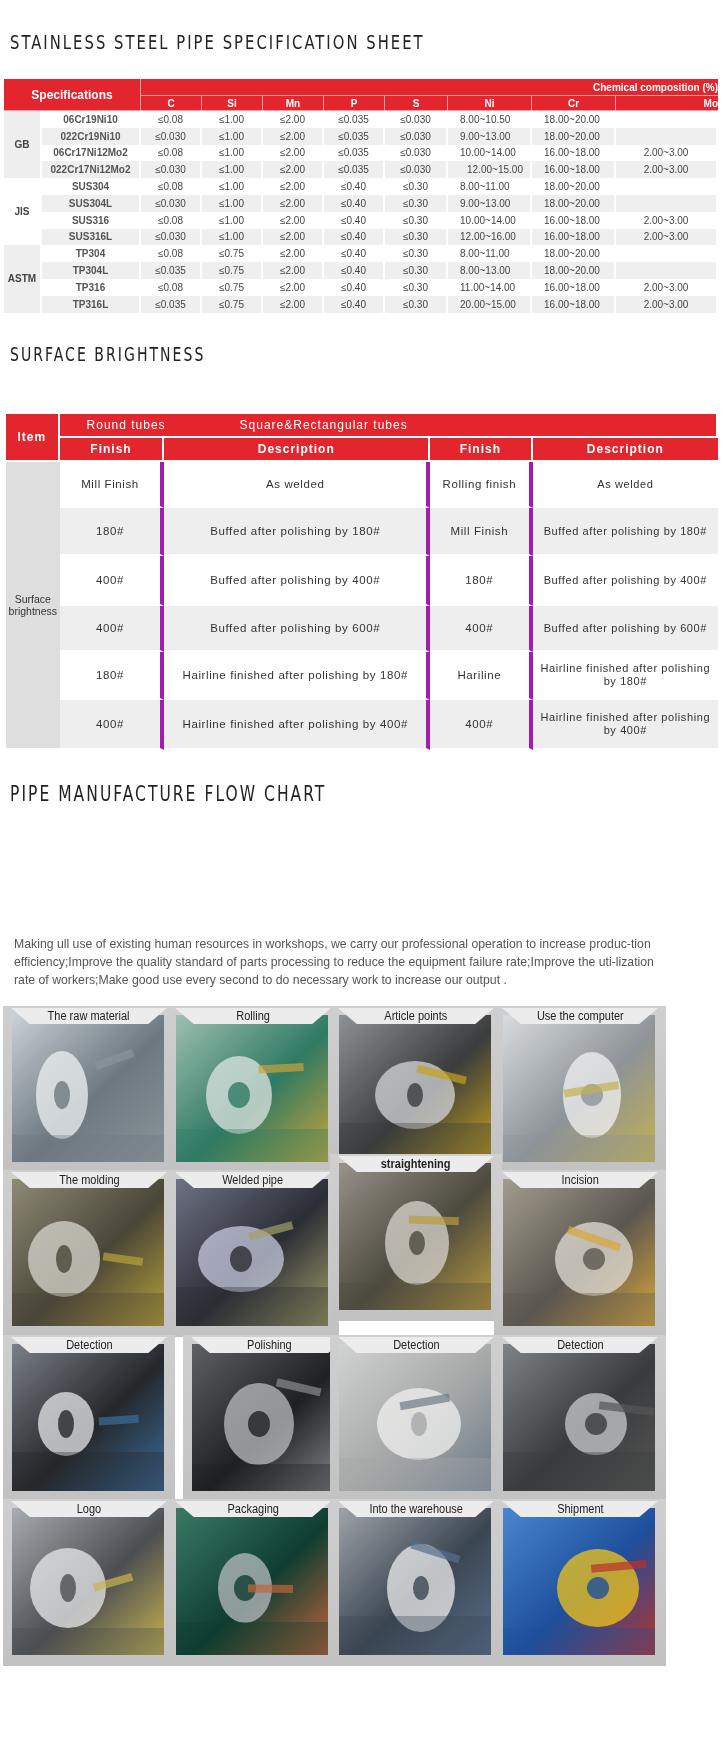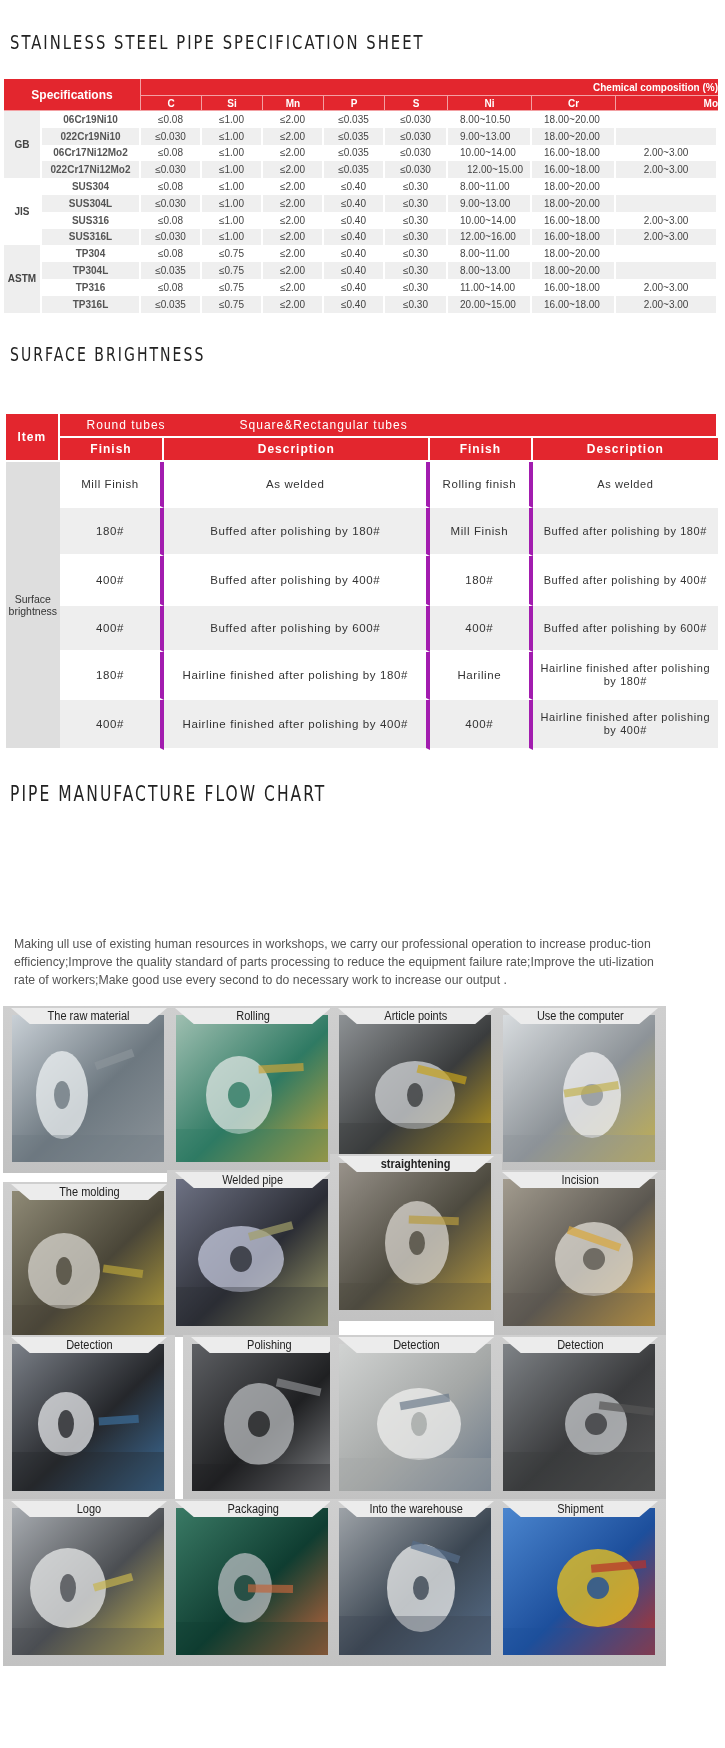--- a/index.html
+++ b/index.html
@@ -379,21 +379,21 @@
           </defs>
           <rect width="152" height="147" fill="url(#g3)"></rect>
           <ellipse cx="89" cy="80" rx="29" ry="43" fill="#f1f2f3" opacity="0.75"></ellipse>
           <ellipse cx="89" cy="80" rx="11" ry="11" fill="#8d9398" opacity="0.8"></ellipse>
           <rect x="62" y="67" width="55" height="8" fill="#c2b050" opacity="0.7" transform="rotate(-9 110 80)"></rect>
           <rect x="0" y="120" width="152" height="27" fill="#8d9398" opacity="0.35"></rect>
         </svg>
       </div>
       <div class="label"><span>Use the computer</span></div>
     </div>
-    <div class="card" style="left: 0px; top: 176px; padding-left: 8px;">
+    <div class="card" style="left: 0px; top: 164px; padding-left: 8px;">
       <div class="photo">
         <svg viewBox="0 0 152 147" preserveAspectRatio="none">
           <defs>
             <linearGradient id="g4" x1="0" y1="0" x2="1" y2="1">
             <stop offset="0" stop-color="#8f8a76"></stop>
               <stop offset="0.55" stop-color="#4a4638"></stop>
               <stop offset="1" stop-color="#b8a23a"></stop>
           </linearGradient>
           </defs>
           <rect width="152" height="147" fill="url(#g4)"></rect>

